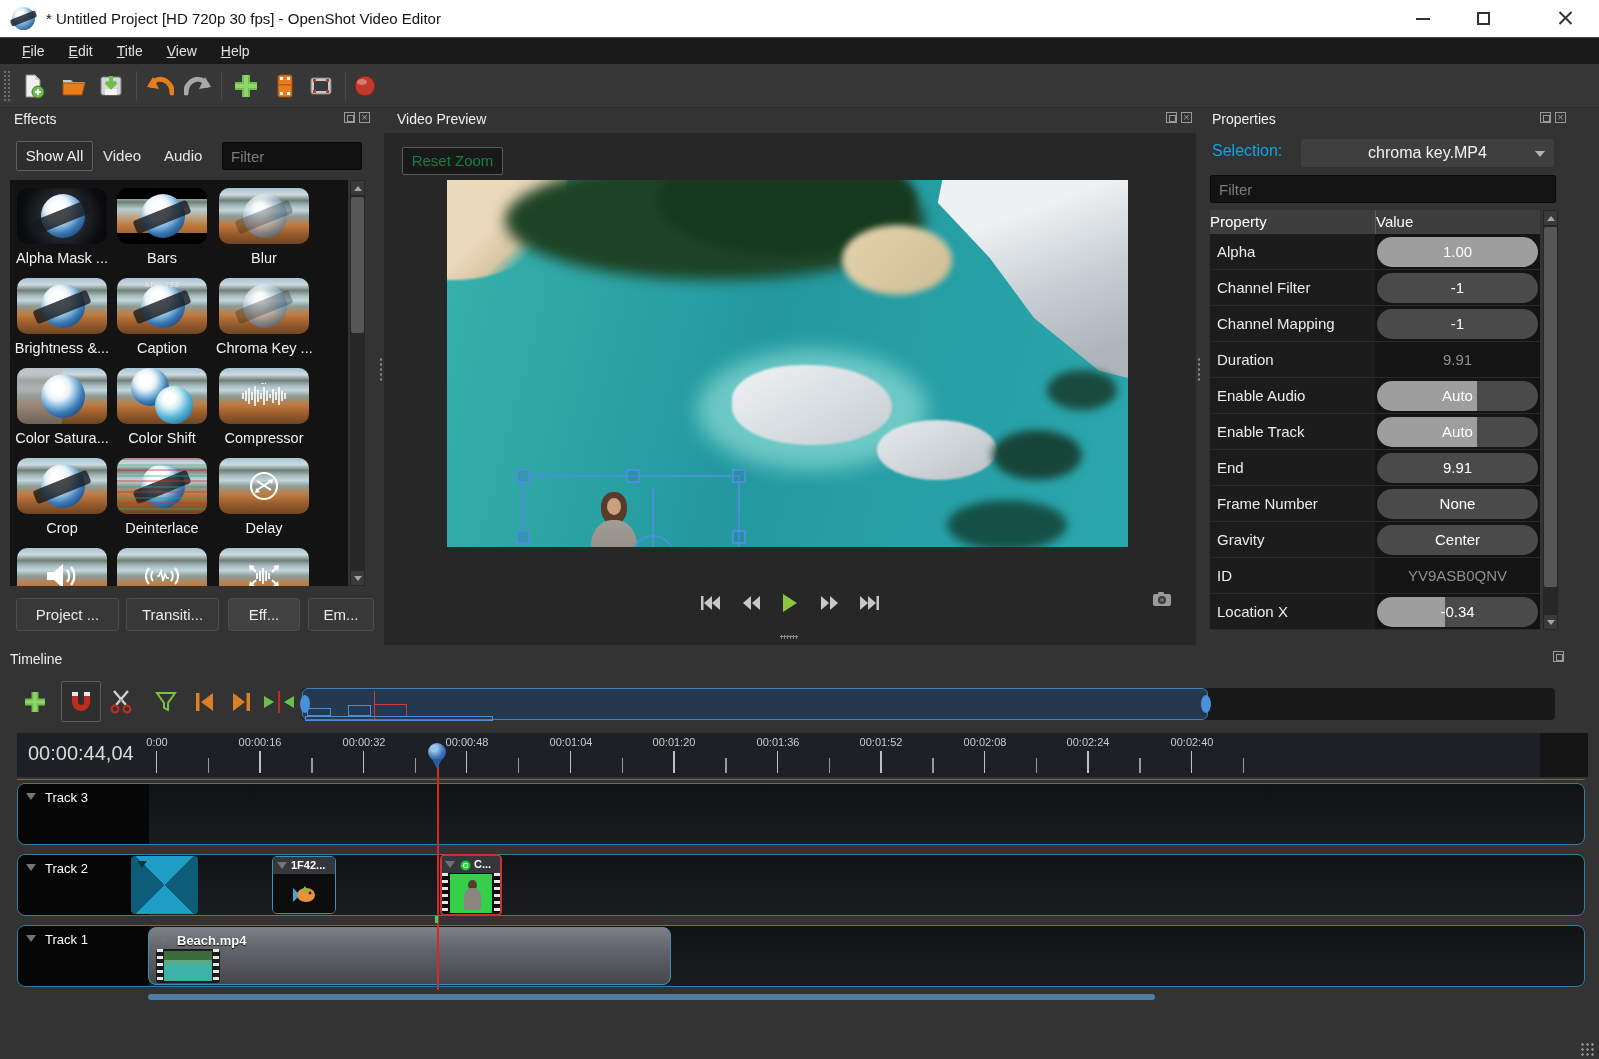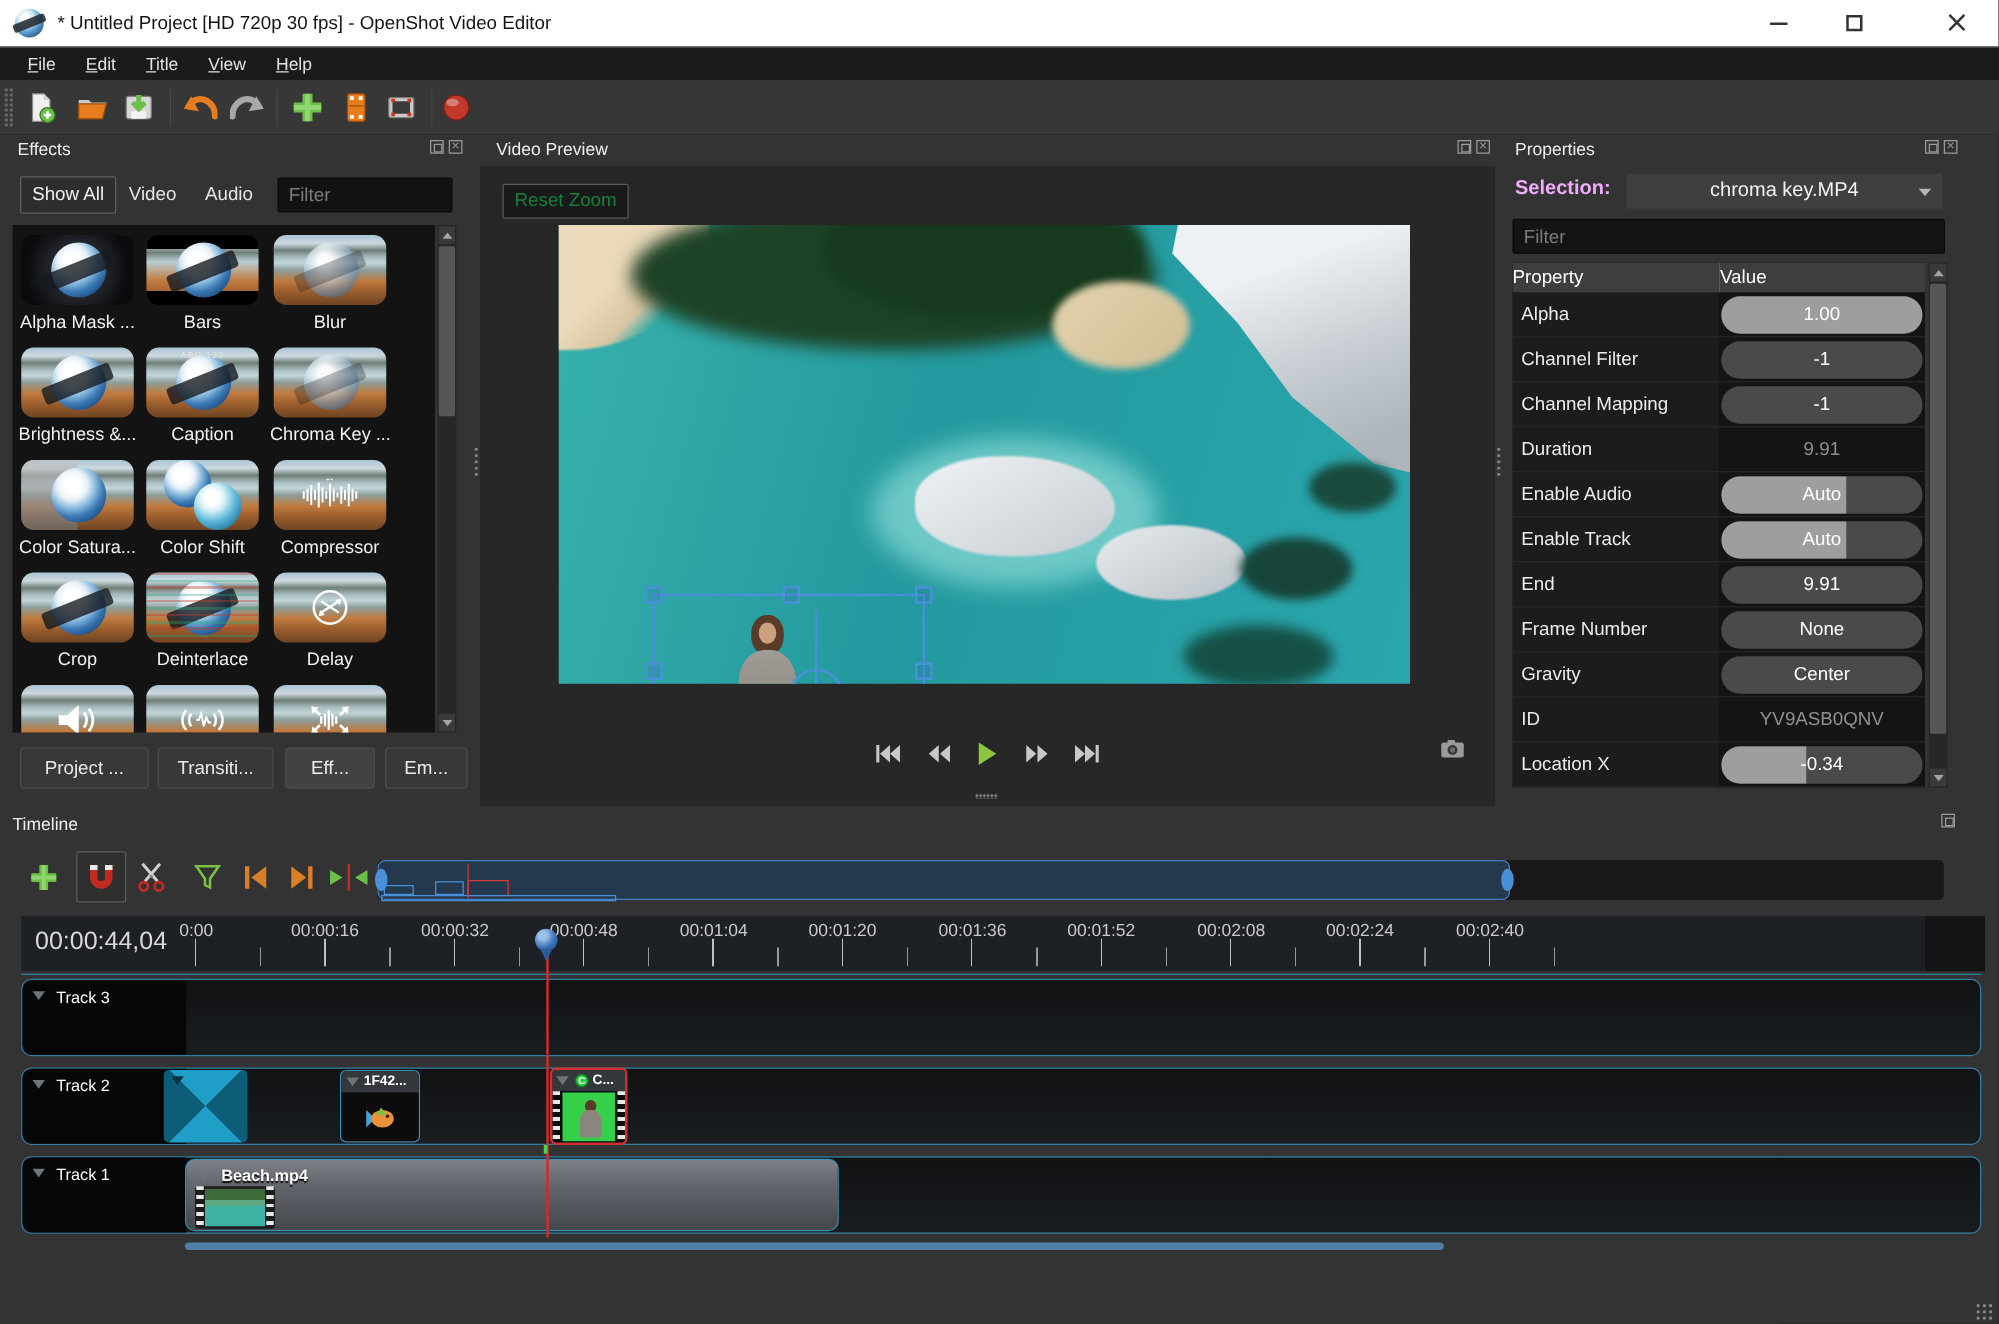--- a/index.html
+++ b/index.html
@@ -84,21 +84,21 @@
   .sel-box { position:absolute; left:75px; top:295px; width:218px; height:124px; border:2px solid #4a90d9; z-index:6; }
   .handle { position:absolute; width:14px; height:14px; border:2px solid #4a90d9; background:rgba(30,80,140,.12); }
   .sel-circle { position:absolute; left:184px; top:355px; width:44px; height:44px; border:2px solid #4a90d9; border-radius:50%; z-index:6; }
   .sel-vline { position:absolute; left:205px; top:308px; width:2px; height:106px; background:#4a90d9; z-index:6; }
   .transport { position:absolute; left:0; top:450px; width:812px; height:40px; display:flex; align-items:center; justify-content:center; gap:22px; }
   .dots-h { position:absolute; left:396px; top:502px; width:18px; height:4px;
     background-image:radial-gradient(circle,#8b8b8b 1px, transparent 1.3px); background-size:3px 3px; }
   .camera-btn { position:absolute; left:768px; top:458px; }
 
   
-  .props-sel-label { position:absolute; left:1212px; top:142px; font-size:16px; font-weight:bold; color:#f0abfc; }
+  .props-sel-label { position:absolute; left:1212px; top:142px; font-size:16px; font-weight:normal; color:#0ea5e9; }
   .props-dd { position:absolute; left:1301px; top:139px; width:253px; height:28px; background:#3f3f3f; border-radius:2px; color:#f2f2f2; font-size:16px; text-align:center; line-height:28px; }
   .dd-arrow { position:absolute; right:9px; top:12px; width:0; height:0; border-left:5px solid transparent; border-right:5px solid transparent; border-top:6px solid #b5b5b5; }
   .props-filter { position:absolute; left:1210px; top:175px; width:346px; height:28px; background:#141414; border:1px solid #0a0a0a; border-radius:2px; color:#ddd; font-size:15px; padding:0 8px; font-family:"Liberation Sans",sans-serif; }
   .props-filter::placeholder { color:#7c7c7c; }
   .props-table { position:absolute; left:1210px; top:210px; width:330px; height:420px; overflow:hidden; background:#1b1b1b; }
   .pt-head { display:flex; height:24px; }
   .pt-head > div { width:165px; background:#3e3e3e; color:#fff; font-size:15px; text-align:left; line-height:24px; }
   .pt-head > div + div { border-left:1px solid #5a5a5a; }
   .prop-row { display:flex; height:36px; }
   .prop-name { width:165px; background:#1c1c1c; border-bottom:1px solid #2a2a2a; color:#ececec; font-size:15px; line-height:35px; padding-left:7px; }
@@ -119,21 +119,21 @@
   .tl-magnet-box { position:absolute; left:61px; top:681px; width:40px; height:41px; background:#2f2f2f; border:1px solid #5c5c5c; border-radius:2px; display:flex; align-items:center; justify-content:center; }
   .tl-slider { position:absolute; left:302px; top:688px; width:1253px; height:32px; background:#181818; border-radius:4px; }
   .tl-slider-fill { position:absolute; left:0px; top:0px; width:906px; height:32px; background:#24394e; border:1px solid #3f7fbf; border-radius:6px; }
   .tl-slider-handle { position:absolute; top:7px; width:10px; height:18px; background:#4a90d9; border-radius:50%; }
   .mark { position:absolute; border:1px solid #4a90d9; }
   .mark-red { position:absolute; border:1px solid #d03a3a; }
   .tl-slider-redline { position:absolute; left:71px; top:2px; width:1px; height:28px; background:#d03a3a; }
   .ruler { position:absolute; left:17px; top:733px; width:1571px; height:44px; background:#1d2025; }
   .ruler-dark-right { position:absolute; left:1523px; top:0; width:48px; height:44px; background:#141414; }
   .time-display { position:absolute; left:11px; top:9px; font-size:20px; color:#d9d9d9; }
-  .ruler-label { position:absolute; top:3px; font-size:14px; color:#cacaca; transform:translateX(-50%); }
+  .ruler-label { position:absolute; top:3px; font-size:11px; color:#cacaca; transform:translateX(-50%); }
   .ticks-major { position:absolute; left:139px; top:18px; width:1040px; height:22px;
     background:repeating-linear-gradient(90deg,#c0c0c0 0 1px, transparent 1px 103.5px); }
   .ticks-minor { position:absolute; left:191px; top:25px; width:1040px; height:15px;
     background:repeating-linear-gradient(90deg,#9a9a9a 0 1px, transparent 1px 103.5px); }
   .playhead-balloon { position:absolute; left:428px; top:743px; width:18px; height:18px; border-radius:50%; z-index:8;
     background:radial-gradient(circle at 35% 30%, #9cc4ea 0 18%, #3b74b5 55%, #1d4e8f 100%); }
   .playhead-tail { position:absolute; left:432px; top:759px; width:0; height:0; z-index:8;
     border-left:5px solid transparent; border-right:5px solid transparent; border-top:10px solid #2a5c9c; }
   .playhead-line { position:absolute; left:437px; top:757px; width:2px; height:233px; background:#cf2b2b; z-index:7; }
   .track-lane { position:absolute; left:17px; width:1568px; height:62px; border:1px solid #2f7ea3; border-radius:8px;

